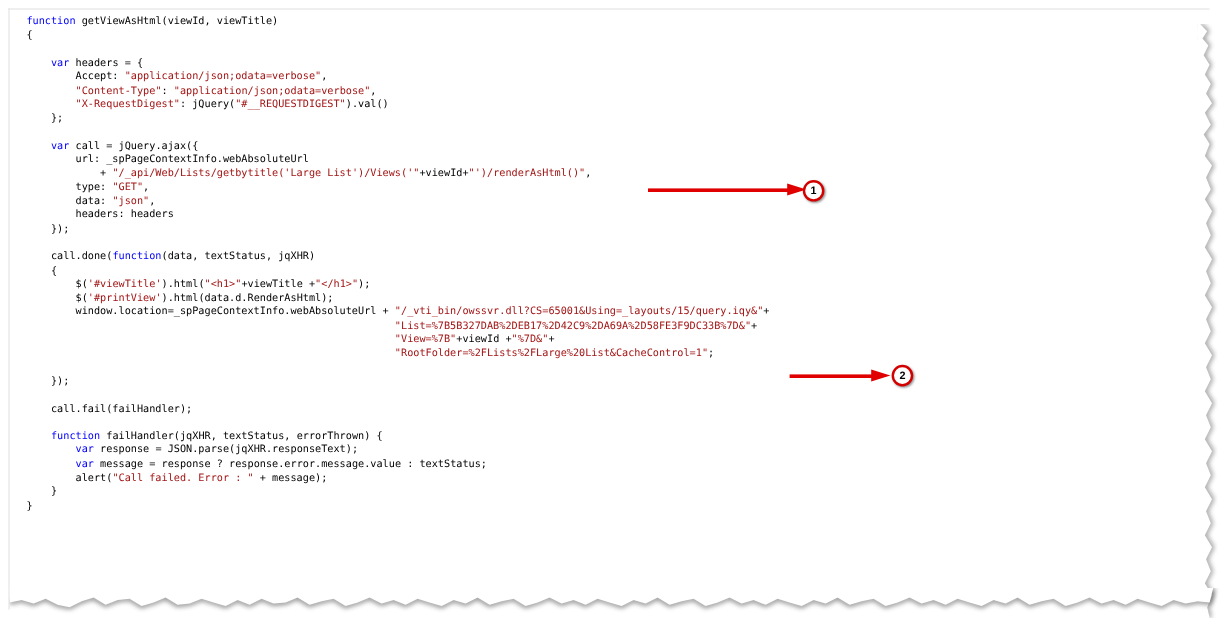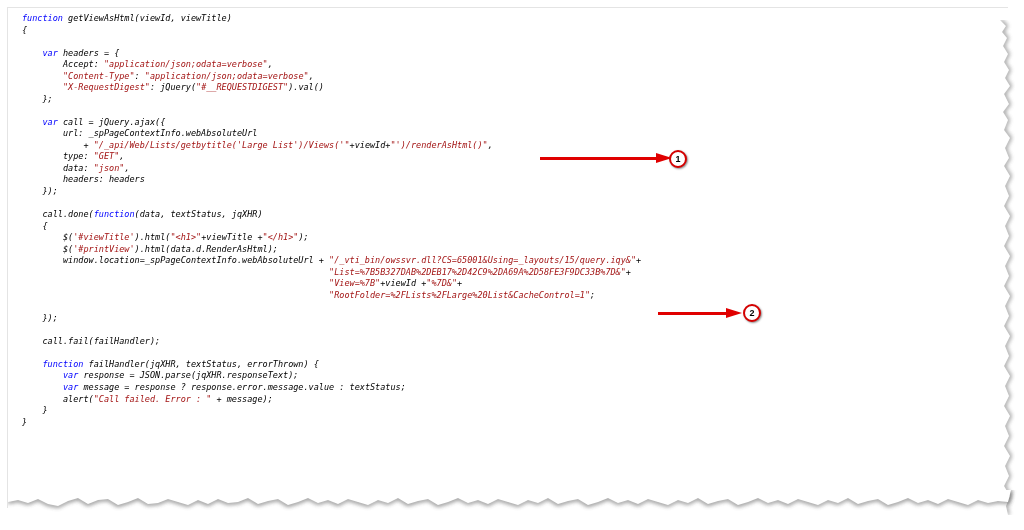--- a/index.html
+++ b/index.html
@@ -12,21 +12,21 @@
     position: absolute; left: 7px; top: 7px; width: 1000px; height: 500px;
     background: #ffffff;
     border-top: 1px solid #e4e4e4; border-left: 1px solid #e4e4e4;
   }
   .torn-right { position: absolute; left: 998px; top: 20px; width: 26px; height: 495px; }
   .torn-bottom { position: absolute; left: 8px; top: 490px; width: 1010px; height: 40px; }
   .code {
     position: absolute; left: 22px; top: 13px; margin: 0;
     font-size: 8.5px; line-height: 11.54px; color: #000000; white-space: pre;
   }
-  .code .line { display: block; height: 11.54px; font-style: italic; }
+  .code .line { display: block; height: 11.54px; }
   .kw { color: #0000ff; }
   .str { color: #a31515; }
   .callout { position: absolute; }
   .arrow { position: absolute; height: 3px; background: #e00000; }
   .arrow-head {
     position: absolute; width: 0; height: 0;
     border-top: 5px solid transparent; border-bottom: 5px solid transparent;
     border-left: 16px solid #e00000;
   }
   .badge {

